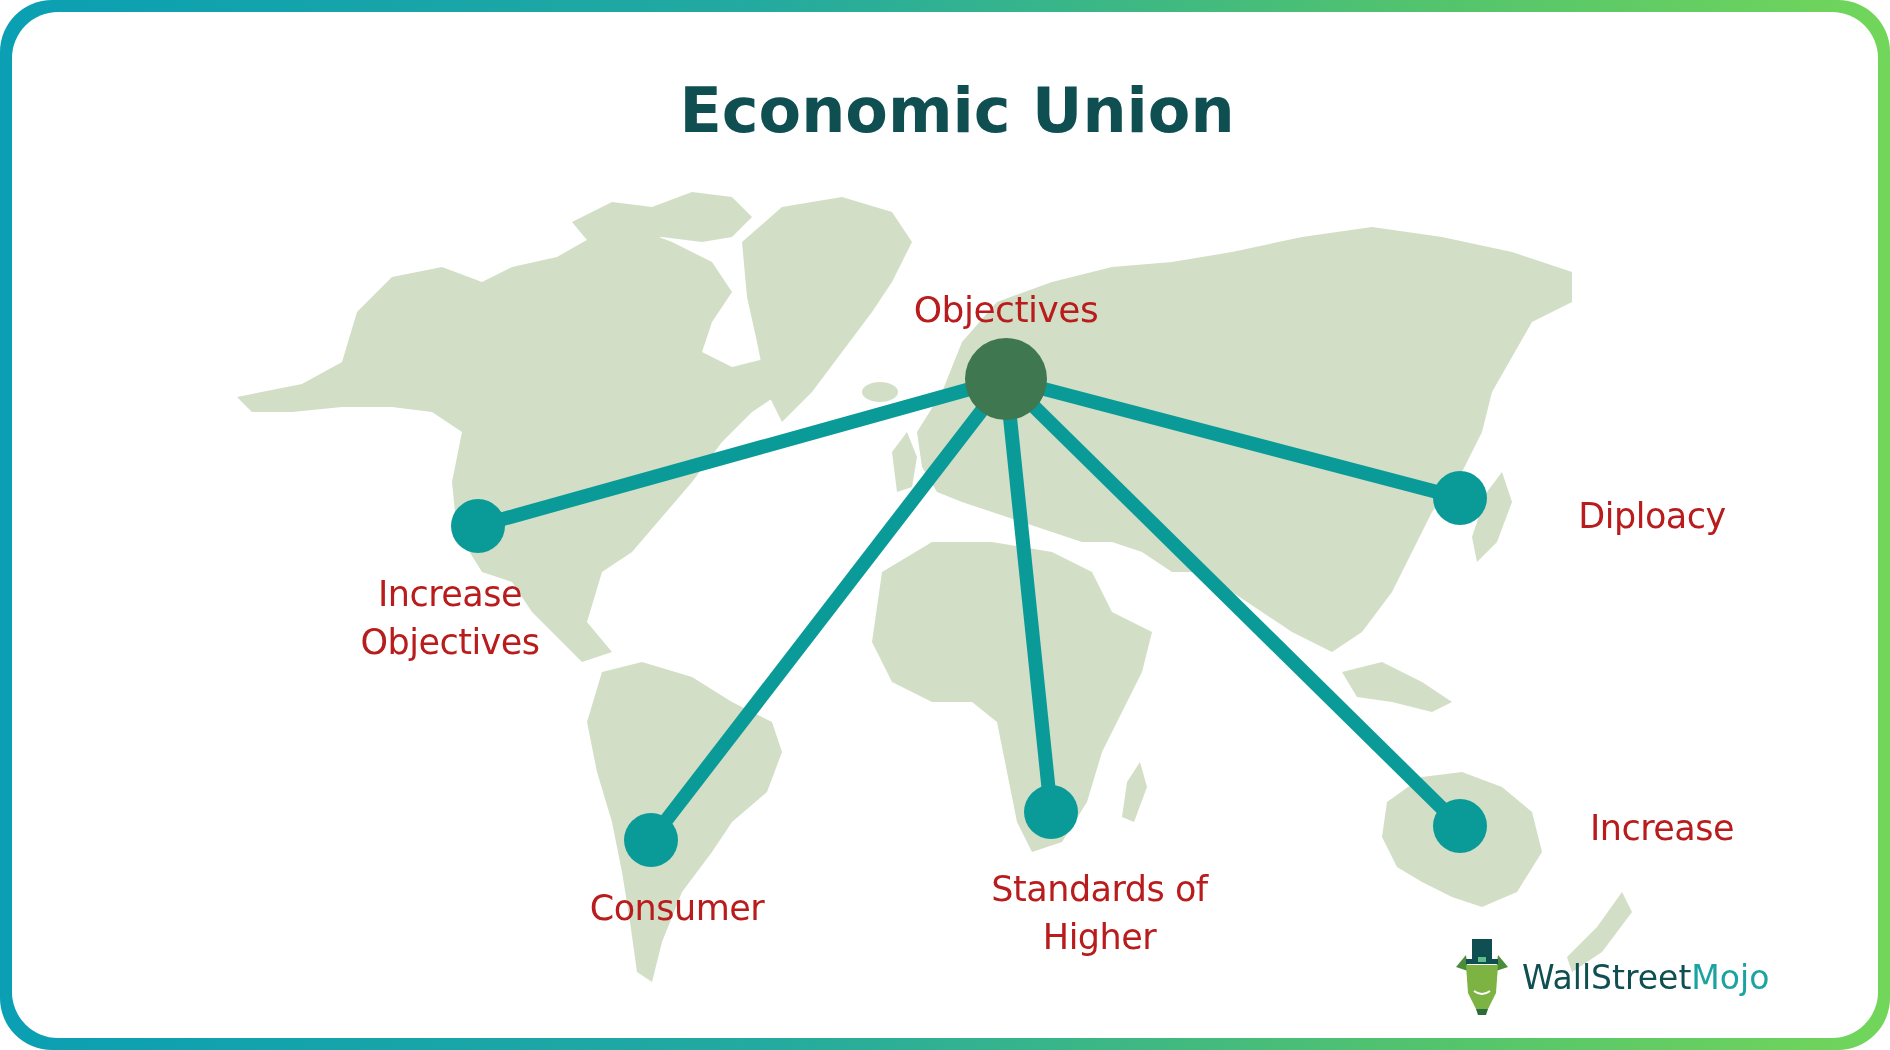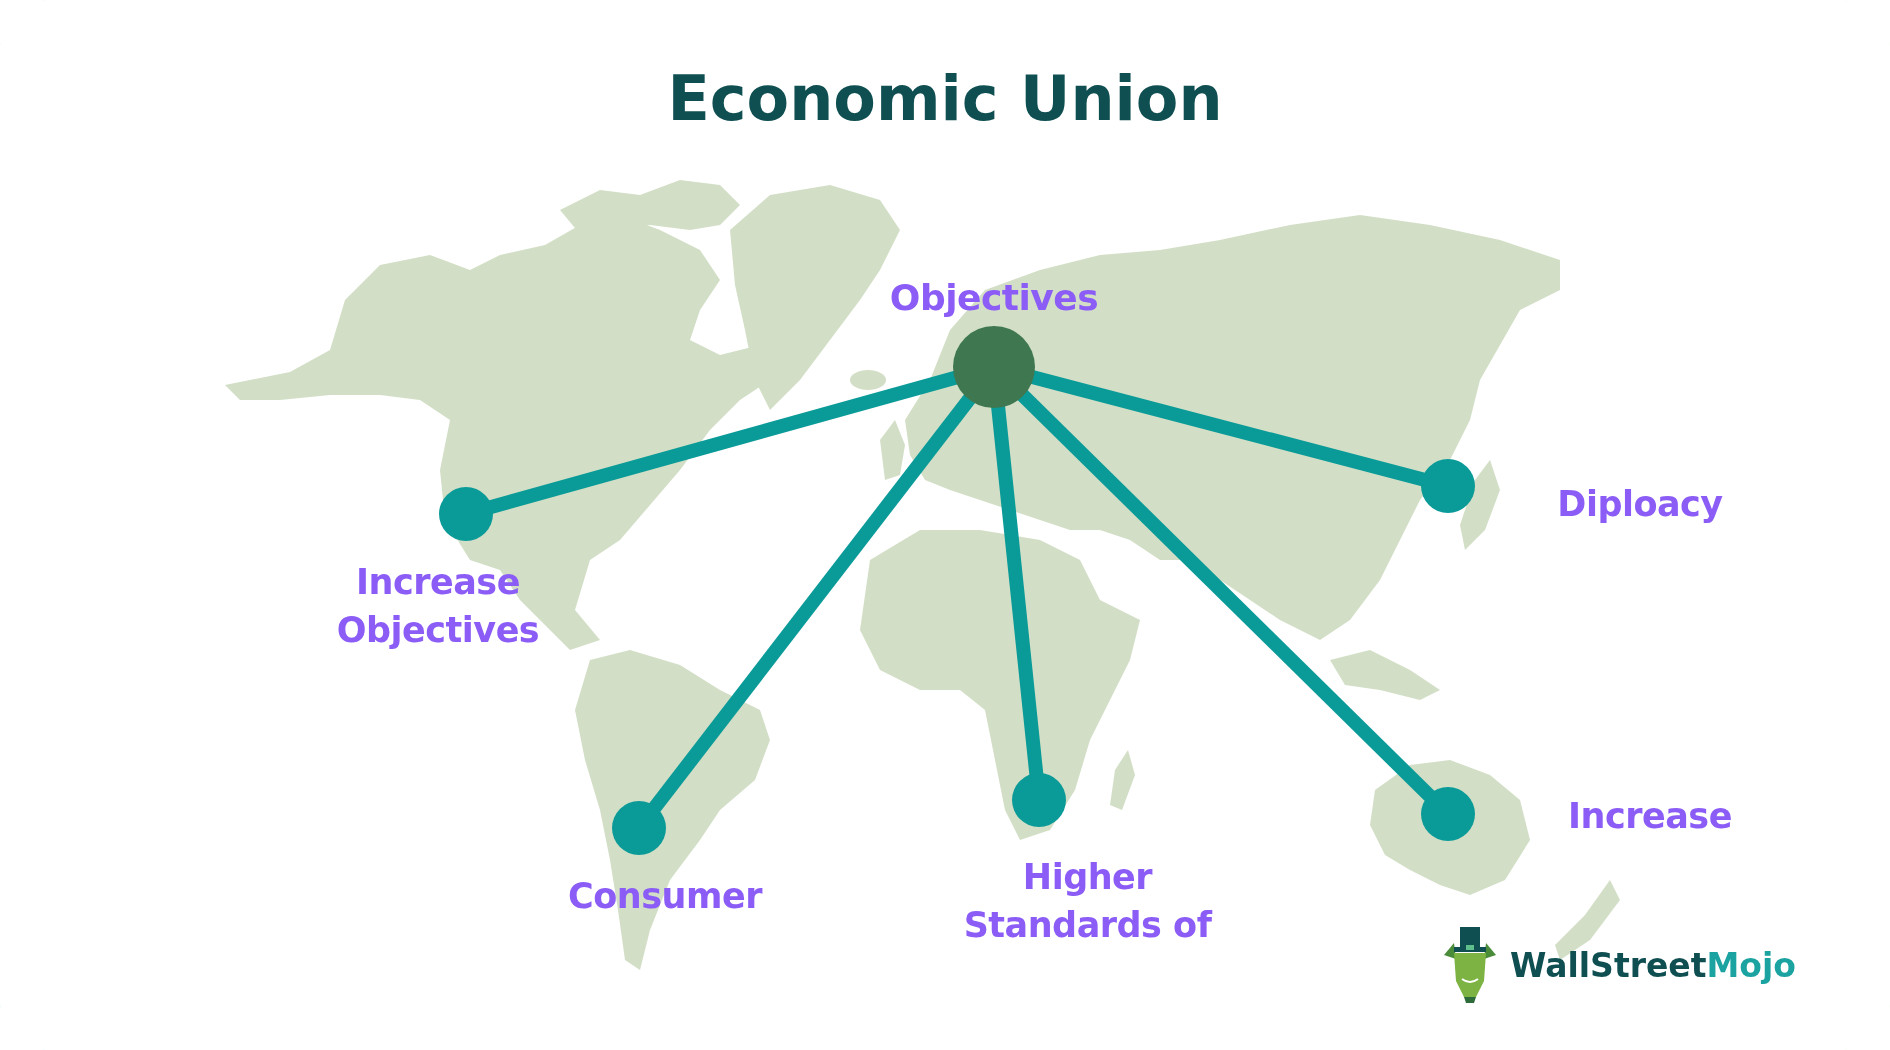--- a/index.html
+++ b/index.html
@@ -1,38 +1,38 @@
 <!DOCTYPE html>
 <html><head>
   <meta charset="utf-8">
   <style>
     html, body { margin: 0; padding: 0; background: #ffffff; }
     body { width: 1890px; height: 1050px; position: relative; overflow: hidden;
            font-family: "DejaVu Sans", "Liberation Sans", sans-serif; }
     .frame {
       position: absolute; left: 0; top: 0; width: 1890px; height: 1050px;
       box-sizing: border-box; border-radius: 52px;
-      padding: 0;
+      padding: 12px;
       background: linear-gradient(90deg, #0a9fb3 0%, #23aaa0 40%, #52c36e 75%, #72d65a 100%);
     }
     .frame-inner {
       width: 100%; height: 100%; background: #ffffff; border-radius: 46px; position: relative; overflow: hidden;
     }
     .title {
       position: absolute; left: 0; top: 62px; width: 1890px; text-align: center;
       font-size: 62px; font-weight: bold; color: #0f4f52; letter-spacing: 0px;
     }
     svg.canvas { position: absolute; left: 0; top: 0; }
     .label {
-      position: absolute; text-align: center; color: #8b5cf6; font-weight: bold;
+      position: absolute; text-align: center; color: #b91c1c; font-weight: normal;
       font-size: 35px; line-height: 48px; letter-spacing: -0.5px;
     }
     .label span { display: block; white-space: nowrap; }
     .logo { position: absolute; left: 1440px; top: 925px; height: 80px; display: flex; align-items: center; }
-    .logo-text { font-size: 33px; font-weight: bold; margin-left: 10px; letter-spacing: 0px; }
+    .logo-text { font-size: 33px; font-weight: normal; margin-left: 10px; letter-spacing: 0px; }
     .logo-text .a { color: #0f4f52; }
     .logo-text .b { color: #1aa3a0; }
   </style>
 </head>
 <body>
 
 <div class="frame">
   <div class="frame-inner">
 
     <svg class="canvas" width="1890" height="1050" viewBox="0 0 1890 1050">
@@ -98,22 +98,22 @@
 
     <div class="label" style="left:1490px; top:480px; width:300px;">
       <span>Diploacy</span>
     </div>
 
     <div class="label" style="left:535px; top:872px; width:260px;">
       <span>Consumer</span>
     </div>
 
     <div class="label" style="left:950px; top:853px; width:275px;">
+      <span>Standards of</span>
       <span>Higher</span>
-      <span>Standards of</span>
     </div>
 
     <div class="label" style="left:1480px; top:792px; width:340px;">
       <span>Increase</span>
     </div>
 
     <div class="logo">
       <svg width="60" height="80" viewBox="0 0 60 80">
         <path d="M4,30 L14,18 L16,34 Z" fill="#4a8c3a"></path>
         <path d="M56,30 L46,18 L44,34 Z" fill="#4a8c3a"></path>

